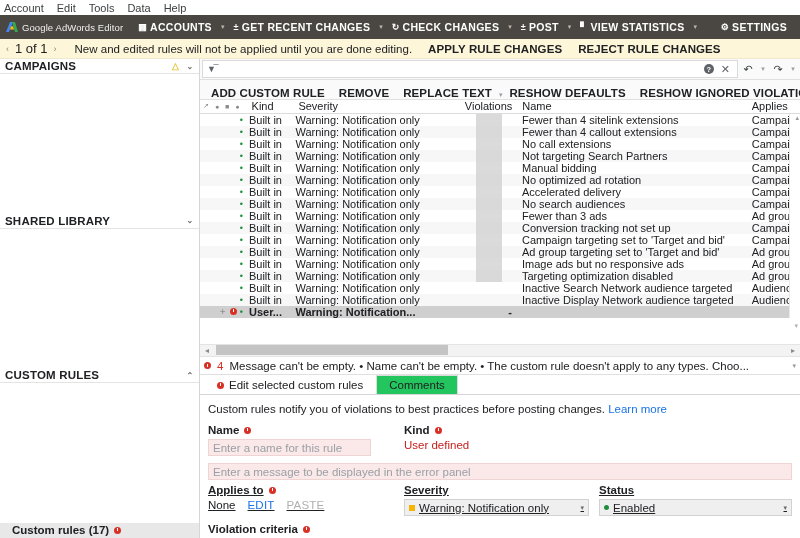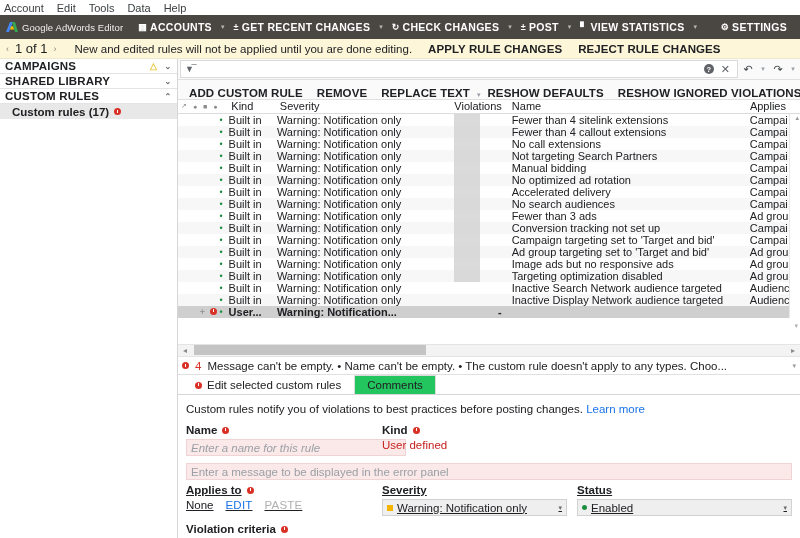--- a/index.html
+++ b/index.html
@@ -55,23 +55,23 @@
   .notice .act {
     font-weight: bold; font-size: 11.5px; color: #202124;
     margin-left: 10px; cursor: default; letter-spacing: .1px;
   }
 
   
   .body-split { display: flex; height: 479px; }
 
   
   .sidebar {
-    width: 178px; background: #ffffff;
+    width: 200px; background: #ffffff;
     border-right: 1px solid #d6d6d6;
-    display: flex; flex-direction: column;
+    display: flex; flex-direction: column; justify-content: space-between;
   }
   .sb-group {
     height: 15px; display: flex; align-items: center;
     font-size: 11.5px; font-weight: bold; color: #202124;
     padding: 0 4px 0 5px; border-bottom: 1px solid #e4e4e4;
     letter-spacing: .2px;
   }
   .sb-group .gl { flex: 1; }
   .sb-warn { color: #e8c63d; font-size: 9px; margin-right: 6px; }
   .sb-chev { color: #6b6b6b; font-size: 8px; width: 10px; text-align: center; }
@@ -210,21 +210,21 @@
   .form-intro { font-size: 11.5px; margin-bottom: 9px; }
   .link { color: #1a73e8; }
   .fl { font-weight: bold; font-size:11.5px; display:flex; align-items:center; gap:5px; margin-bottom:3px;}
   .req { display:inline-block; width:7px;height:7px;border-radius:50%;background:#d93025; position:relative;}
   .req::after{content:"";position:absolute;left:3px;top:1.5px;width:1px;height:3px;background:#fff;}
   .finput {
     background: #fbe9e9; border: 1px solid #f0d4d4;
     height: 17px; display:flex; align-items:center;
     padding: 0 4px; font-size:11.5px; color:#9aa0a6;
   }
-  .w-name { width: 220px; font-style: italic; }
+  .w-name { width: 163px; }
   .kindval { color:#c5221f; font-size:11.5px; }
   .fullw { width: 100%; }
   .mt10 { margin-top: 4px; text-decoration: underline; }
   .mt8 { margin-top: 7px; }
   .none-row { display:flex; align-items:center; gap:12px; font-size:11.5px; }
   .lnk-edit { color:#1a73e8; letter-spacing:.2px;}
   .dis { color:#b0b0b0; letter-spacing:.2px;}
   .sel {
     height: 17px; background: #efefef; border:1px solid #d2d2d2;
     display:flex; align-items:center; gap:4px; padding: 0 4px;

